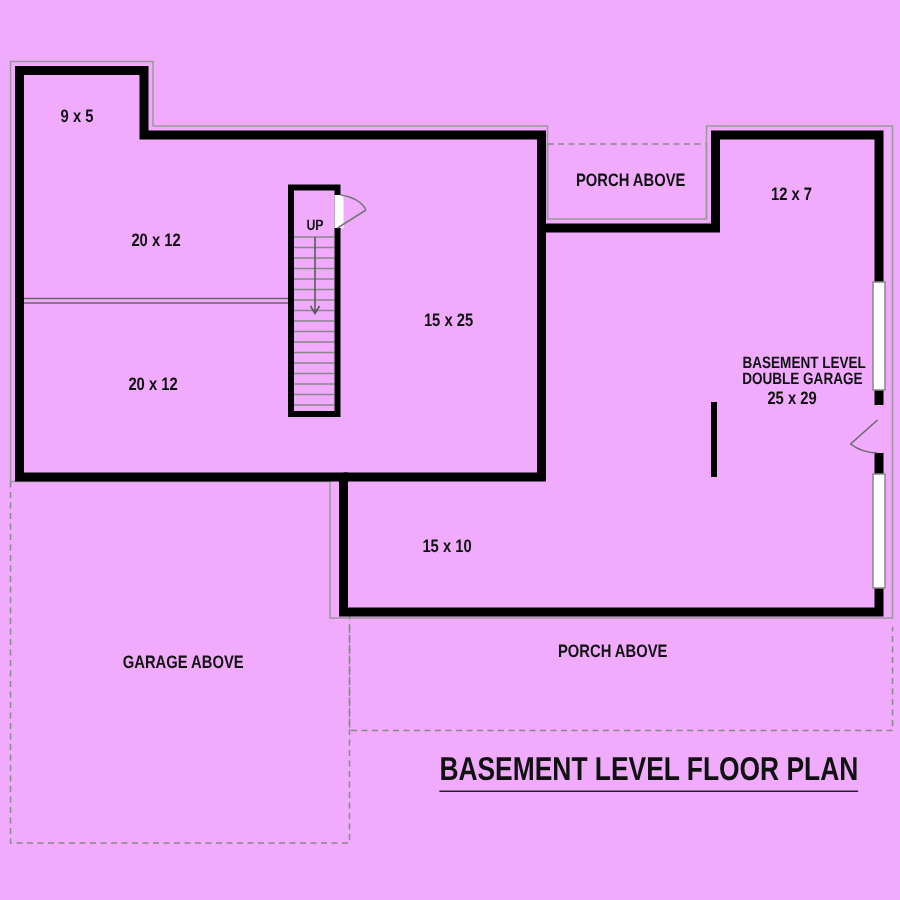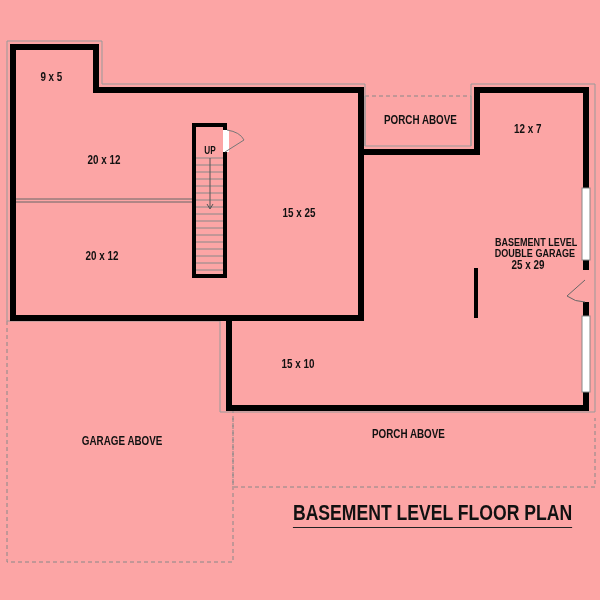--- a/index.html
+++ b/index.html
@@ -1,16 +1,16 @@
 <!DOCTYPE html>
 <html><head>
   <meta charset="utf-8">
   <style>
     html, body { margin: 0; padding: 0; background: #ffffff; }
-    #stage { position: relative; width: 600px; height: 600px; overflow: hidden; background: #fca5a5; }
+    #stage { position: relative; width: 600px; height: 600px; overflow: hidden; background: #f0abfc; }
     svg { position: absolute; left: 0; top: 0; }
     .lbl { position: absolute; font-family: "Liberation Sans", sans-serif; font-weight: bold; color: #111; white-space: nowrap; transform: scaleX(0.82); transform-origin: center; text-align: center; }
     .small { font-size: 11px; }
     .room { font-size: 12px; }
     .title { font-size: 22px; letter-spacing: 0px; border-bottom: 1px solid #222; padding-bottom: 1px; transform: scaleX(0.80); }
   </style>
 </head>
 <body>
 
 <div id="stage">

